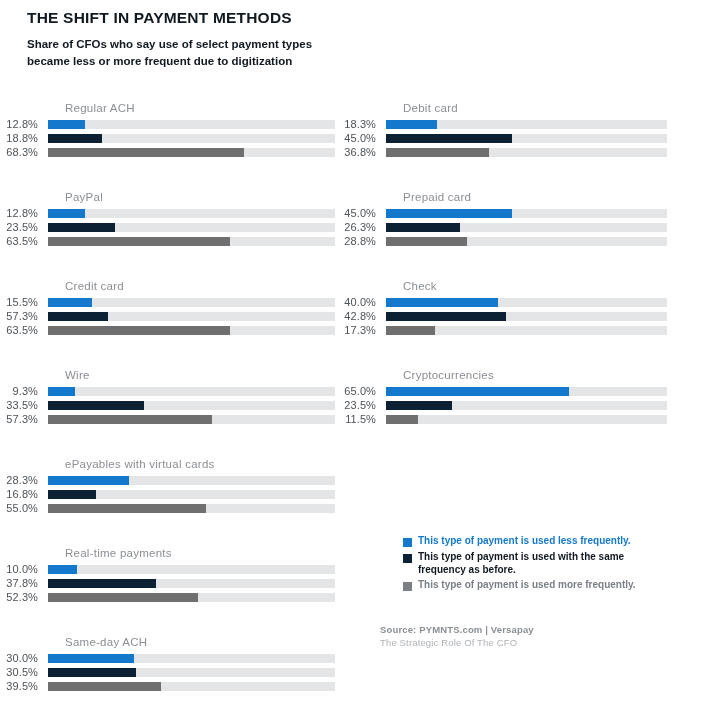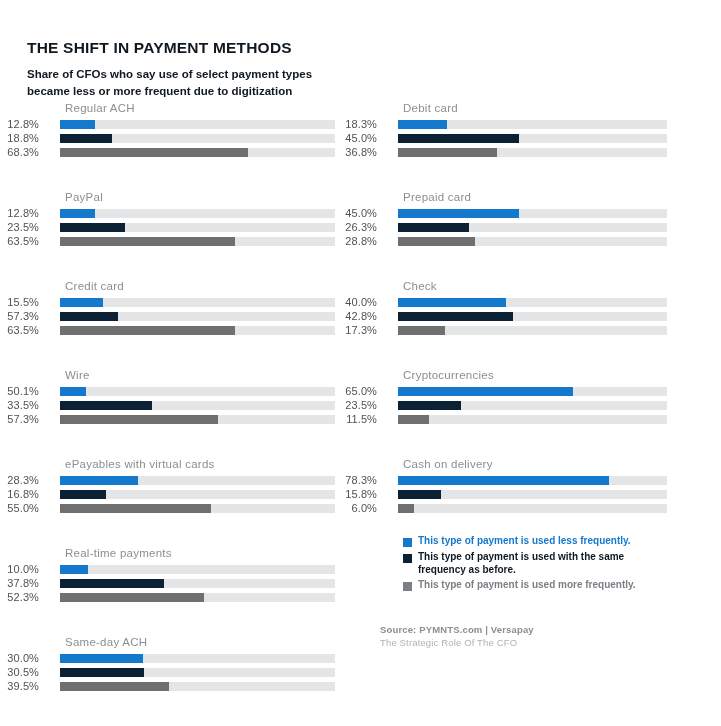--- a/index.html
+++ b/index.html
@@ -5,21 +5,21 @@
   * { box-sizing: border-box; margin: 0; padding: 0; }
   html, body {
     width: 721px; height: 726px;
     background: #ffffff;
     font-family: "Liberation Sans", sans-serif;
     overflow: hidden;
   }
   .page { position: relative; width: 721px; height: 726px; }
 
   
-  .header { position: absolute; left: 27px; top: 8px; width: 330px; margin-top: 30px; }
+  .header { position: absolute; left: 27px; top: 8px; width: 330px; }
   .title {
     font-size: 15.5px; font-weight: bold; color: #101820;
     letter-spacing: 0.2px; line-height: 1.25;
   }
   .subtitle {
     margin-top: 9px;
     font-size: 11.5px; font-weight: bold; color: #101820;
     line-height: 1.42; width: 310px;
   }
 
@@ -32,21 +32,21 @@
   .group-label {
     font-size: 11.5px; color: #8A8F94;
     letter-spacing: 0.25px;
     margin-left: 65px; height: 17px; line-height: 17px;
     white-space: nowrap;
   }
   .col-right .group-label { margin-left: 65px; }
 
   .row { display: flex; align-items: center; height: 14px; }
   .val {
-    width: 60px; text-align: right; padding-right: 21px;
+    width: 48px; text-align: right; padding-right: 10px;
     font-size: 11px; color: #4D5358; letter-spacing: 0.1px;
     line-height: 14px;
   }
   .track {
     position: relative; height: 9px; background: #E3E5E6;
     flex: 1 1 auto;
   }
   .col-left .track  { margin-right: 25px; }
   .col-right .track { margin-right: 54px; }
   .fill { position: absolute; left: 0; top: 0; bottom: 0; width: 0; }
@@ -141,21 +141,21 @@
         <div class="row">
           <div class="val">63.5%</div>
           <div class="track">
             <div class="fill more" style="width: 63.5%;"></div>
           </div>
         </div>
       </div>
       <div class="group">
         <div class="group-label">Wire</div>
         <div class="row">
-          <div class="val">50.1%</div>
+          <div class="val">9.3%</div>
           <div class="track">
             <div class="fill less" style="width: 9.3%;"></div>
           </div>
         </div>
         <div class="row">
           <div class="val">33.5%</div>
           <div class="track">
             <div class="fill same" style="width: 33.5%;"></div>
           </div>
         </div>
@@ -306,41 +306,20 @@
         <div class="row">
           <div class="val">23.5%</div>
           <div class="track">
             <div class="fill same" style="width: 23.5%;"></div>
           </div>
         </div>
         <div class="row">
           <div class="val">11.5%</div>
           <div class="track">
             <div class="fill more" style="width: 11.5%;"></div>
-          </div>
-        </div>
-      </div>
-      <div class="group">
-        <div class="group-label">Cash on delivery</div>
-        <div class="row">
-          <div class="val">78.3%</div>
-          <div class="track">
-            <div class="fill less" style="width: 78.3%;"></div>
-          </div>
-        </div>
-        <div class="row">
-          <div class="val">15.8%</div>
-          <div class="track">
-            <div class="fill same" style="width: 15.8%;"></div>
-          </div>
-        </div>
-        <div class="row">
-          <div class="val">6.0%</div>
-          <div class="track">
-            <div class="fill more" style="width: 6%;"></div>
           </div>
         </div>
       </div>
     </div>
 
   <div class="legend">
       <div class="legend-item">
         <span class="swatch less"></span>
         <span class="legend-text less">This type of payment is used less frequently.</span>
       </div>

